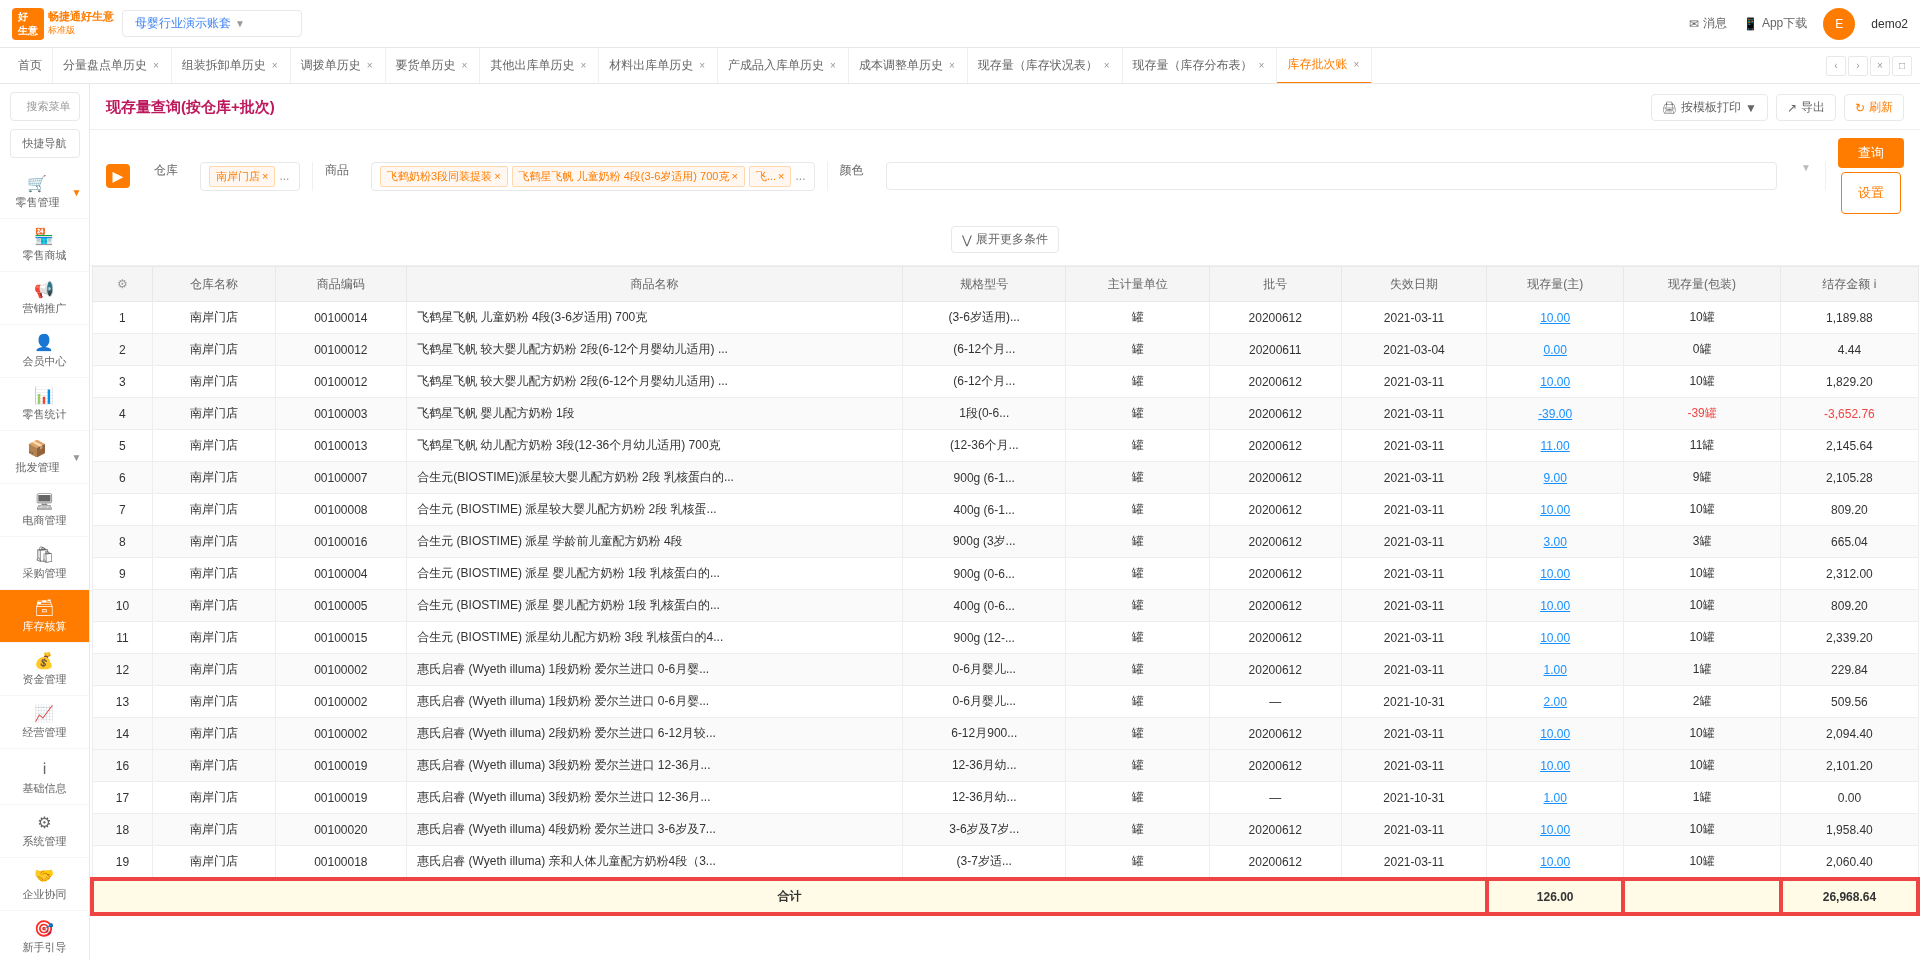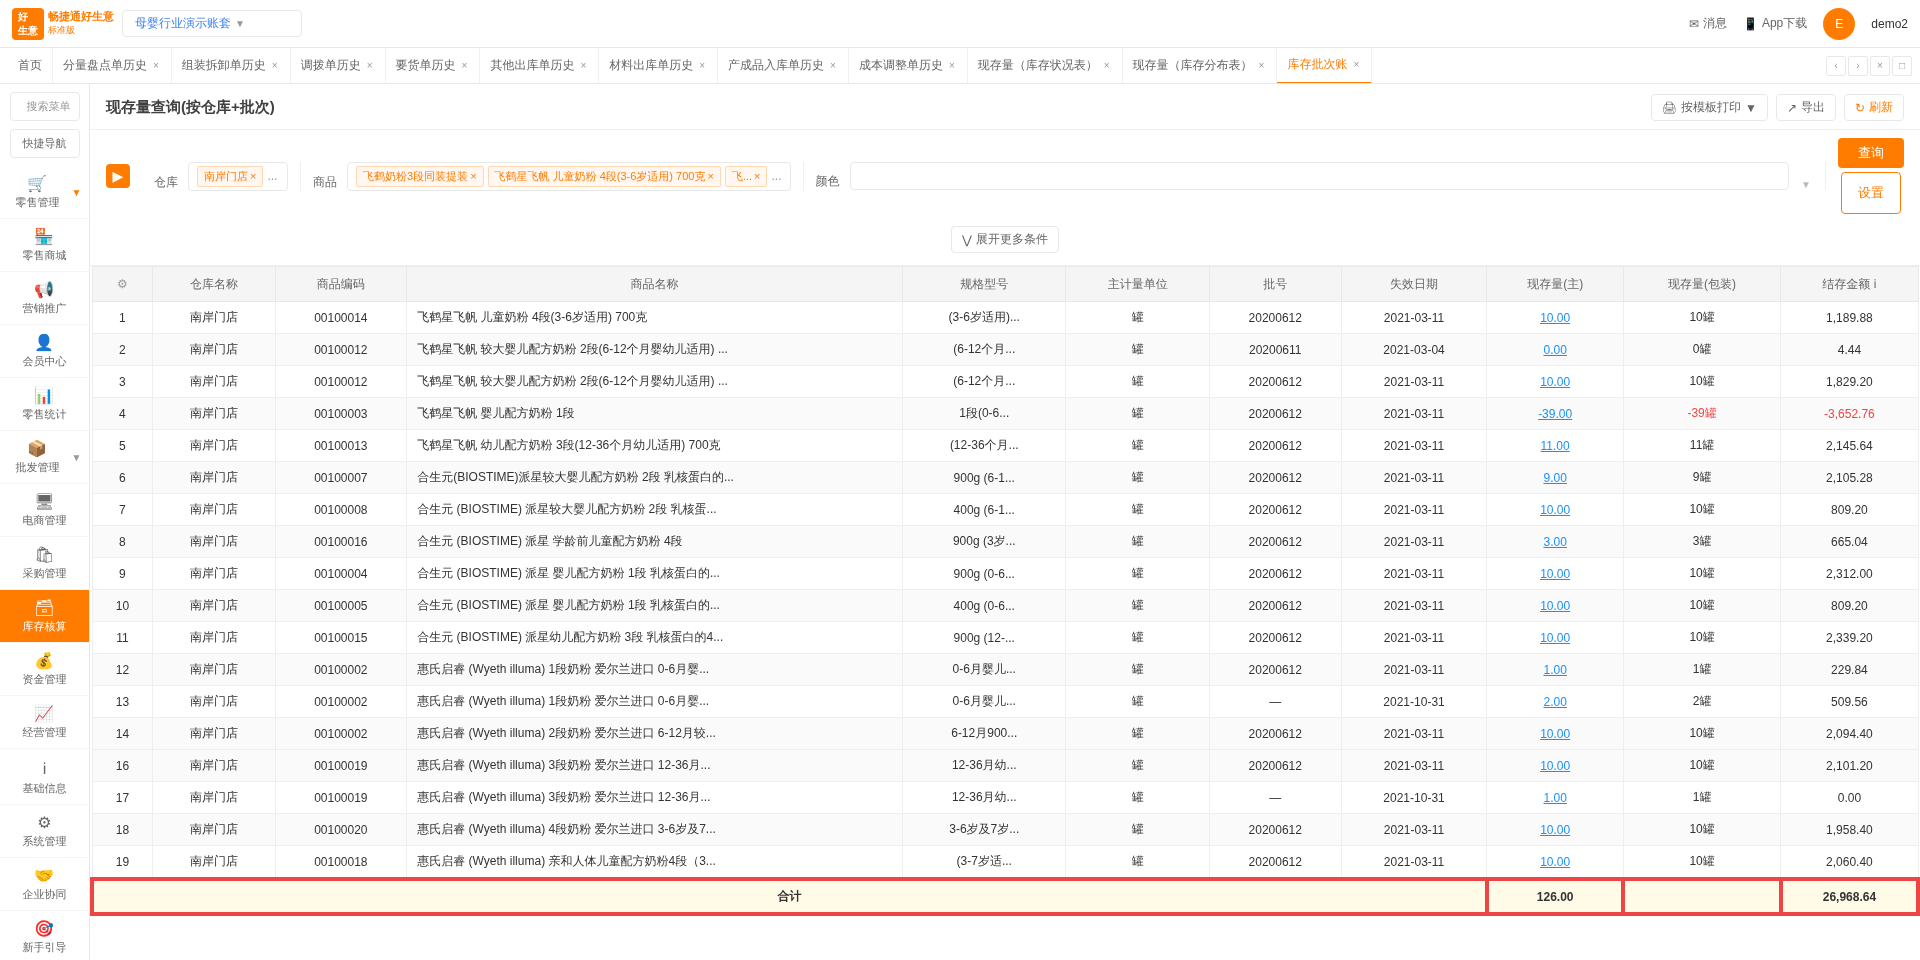--- a/index.html
+++ b/index.html
@@ -36,21 +36,21 @@
     .sidebar-nav { width: 70px; padding: 6px 8px; border: 1px solid #e8e8e8; border-radius: 4px; font-size: 11px; color: #666; text-align: center; cursor: pointer; margin-bottom: 8px; }
     .sidebar-item { width: 90px; padding: 8px 4px; display: flex; flex-direction: column; align-items: center; cursor: pointer; font-size: 11px; color: #666; border-bottom: 1px solid #f5f5f5; }
     .sidebar-item.active { color: #fff; background: #ff7c00; }
     .sidebar-item .icon { font-size: 16px; margin-bottom: 2px; }
     .sidebar-item.has-arrow { flex-direction: row; justify-content: space-between; padding: 8px 8px; }
     .sidebar-item.has-arrow .left { display: flex; flex-direction: column; align-items: center; width: 60px; }
 
     
     .content { flex: 1; overflow: hidden; display: flex; flex-direction: column; }
     .content-header { display: flex; align-items: center; justify-content: space-between; padding: 10px 16px 8px; background: #fff; border-bottom: 1px solid #f0f0f0; }
-    .page-title { font-size: 15px; font-weight: bold; color: #404040; }
+    .page-title { font-size: 15px; font-weight: bold; color: #be185d; }
     .header-actions { display: flex; align-items: center; gap: 8px; }
     .btn-print { display: flex; align-items: center; gap: 4px; padding: 4px 10px; border: 1px solid #e8e8e8; border-radius: 4px; cursor: pointer; color: #666; font-size: 12px; background: #fff; }
     .btn-export { display: flex; align-items: center; gap: 4px; padding: 4px 10px; border: 1px solid #e8e8e8; border-radius: 4px; cursor: pointer; color: #666; font-size: 12px; background: #fff; }
     .btn-refresh { display: flex; align-items: center; gap: 4px; padding: 4px 10px; border: 1px solid #e8e8e8; border-radius: 4px; cursor: pointer; color: #ff7c00; font-size: 12px; background: #fff; }
     .filter-label { font-size: 12px; color: #666; white-space: nowrap; }
     .filter-tag { display: flex; align-items: center; gap: 2px; padding: 2px 6px; background: #fff7f0; border: 1px solid #ffd8b0; border-radius: 2px; font-size: 11px; color: #ff7c00; }
     .filter-tag .remove { cursor: pointer; color: #ff7c00; }
     .filter-ellipsis { color: #999; font-size: 12px; cursor: pointer; }
     .filter-expand-btn { display: flex; align-items: center; gap: 4px; padding: 4px 10px; border: 1px solid #e8e8e8; border-radius: 4px; cursor: pointer; color: #666; font-size: 12px; margin: 8px auto 0; background: #fff; }
     .expand-row { text-align: center; padding: 4px; }
@@ -76,21 +76,21 @@
     .th-settings { cursor: pointer; color: #999; }
 
     
     ::-webkit-scrollbar { width: 6px; height: 6px; }
     ::-webkit-scrollbar-track { background: #f1f1f1; }
     ::-webkit-scrollbar-thumb { background: #ccc; border-radius: 3px; }
 
     
     .filter-section { background: #fff; padding: 8px 16px; border-bottom: 1px solid #f0f0f0; }
     .filter-main-row { display: flex; align-items: center; gap: 0; }
-    .filter-group { display: flex; align-items: flex-end; gap: 10px; padding: 0 12px; border-right: 1px solid #f0f0f0; }
+    .filter-group { display: flex; align-items: flex-start; gap: 22px; padding: 0 12px; border-right: 1px solid #f0f0f0; }
     .filter-group:first-child { padding-left: 0; }
     .filter-group:last-child { border-right: none; }
     .filter-tags-box { display: flex; align-items: center; gap: 4px; min-width: 100px; max-width: 400px; border: 1px solid #e8e8e8; border-radius: 4px; padding: 3px 8px; background: #fff; min-height: 28px; flex-wrap: wrap; }
     .color-filter-box { display: flex; align-items: center; gap: 4px; min-width: 80px; border: 1px solid #e8e8e8; border-radius: 4px; padding: 3px 8px 3px 8px; background: #fff; min-height: 28px; flex: 1; }
     .dropdown-arrow { color: #bbb; font-size: 10px; cursor: pointer; padding: 0 2px; }
   </style>
 </head>
 <body>
 
 <div class="top-bar">

